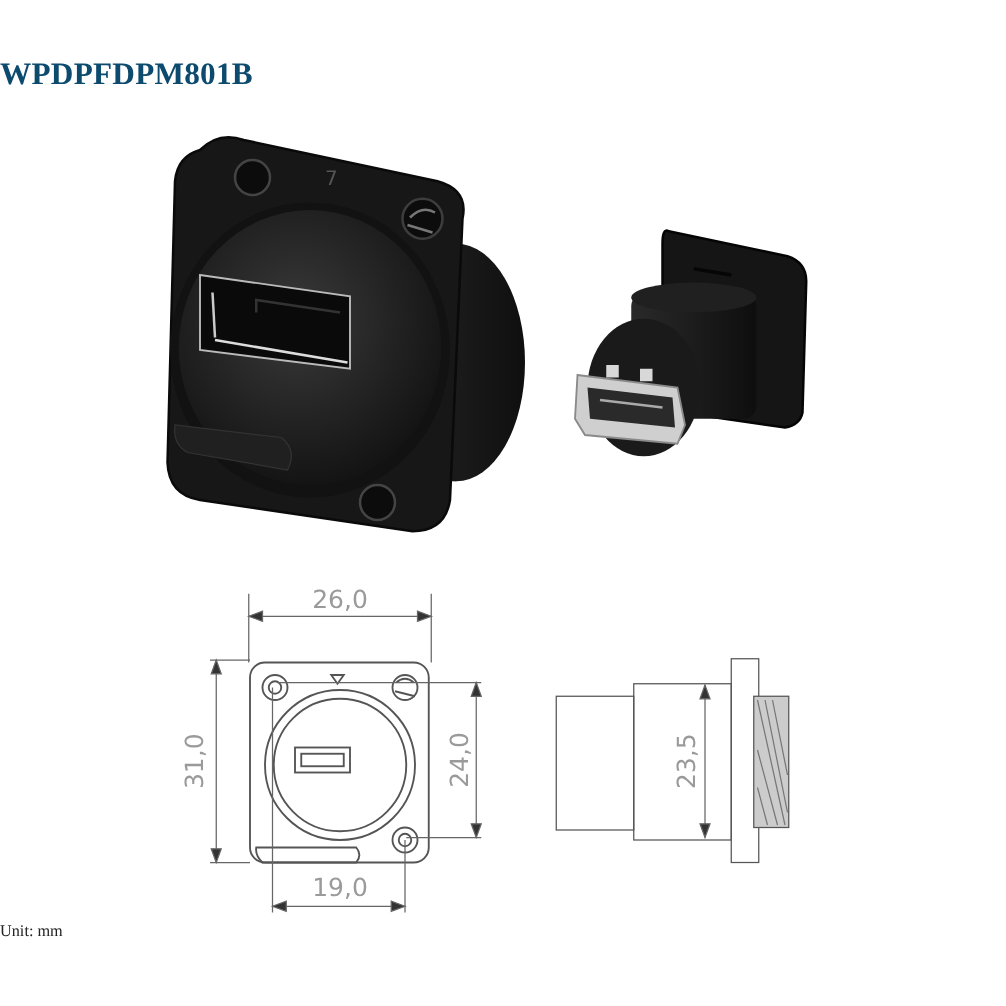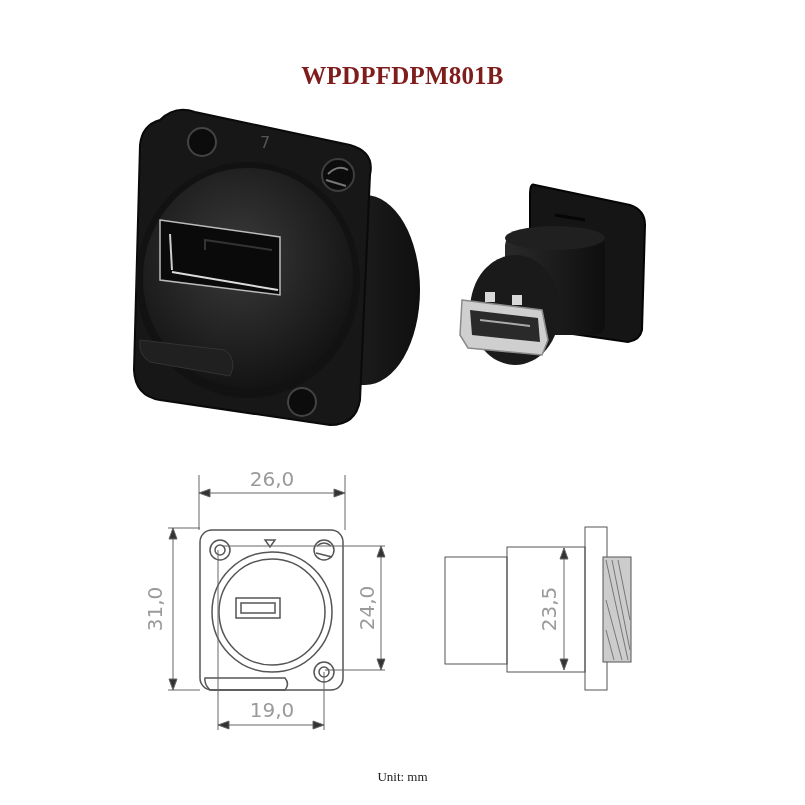--- a/index.html
+++ b/index.html
@@ -1,21 +1,21 @@
 <!DOCTYPE html>
 <html><head>
 <meta charset="utf-8">
 <style>
   html, body { margin: 0; padding: 0; background: #ffffff; }
   body { width: 805px; height: 805px; position: relative; overflow: hidden; font-family: "Liberation Serif", serif; }
-  .title { position: absolute; left: 0; width: 805px; top: 62px; text-align: center; font-weight: bold; font-size: 25px; color: #7f1d1d; font-family: "Liberation Serif", serif; letter-spacing: 0.2px; }
+  .title { position: absolute; left: 0; width: 805px; top: 46px; text-align: left; font-weight: bold; font-size: 25px; color: #0c4a6e; font-family: "Liberation Serif", serif; letter-spacing: 0.2px; }
   .photo { position: absolute; }
   .drawing { position: absolute; left: 0; top: 0; }
   .dimtxt { font-family: "DejaVu Sans", sans-serif; fill: #9a9a9a; font-size: 20px; }
-  .unit { position: absolute; left: 0; width: 805px; top: 737px; text-align: center; font-size: 13px; color: #222; font-family: "Liberation Serif", serif; margin-top: 32px; }
+  .unit { position: absolute; left: 0; width: 805px; top: 737px; font-size: 13px; color: #222; font-family: "Liberation Serif", serif; }
 </style>
 </head>
 <body>
 
 <div class="title">WPDPFDPM801B</div>
 
 <svg class="photo" style="left:120px;top:100px" width="300" height="340" viewBox="0 0 300 340">
   <defs>
     <radialGradient id="rg1" cx="45%" cy="40%" r="60%">
       <stop offset="0" stop-color="#3a3a3a"></stop>

